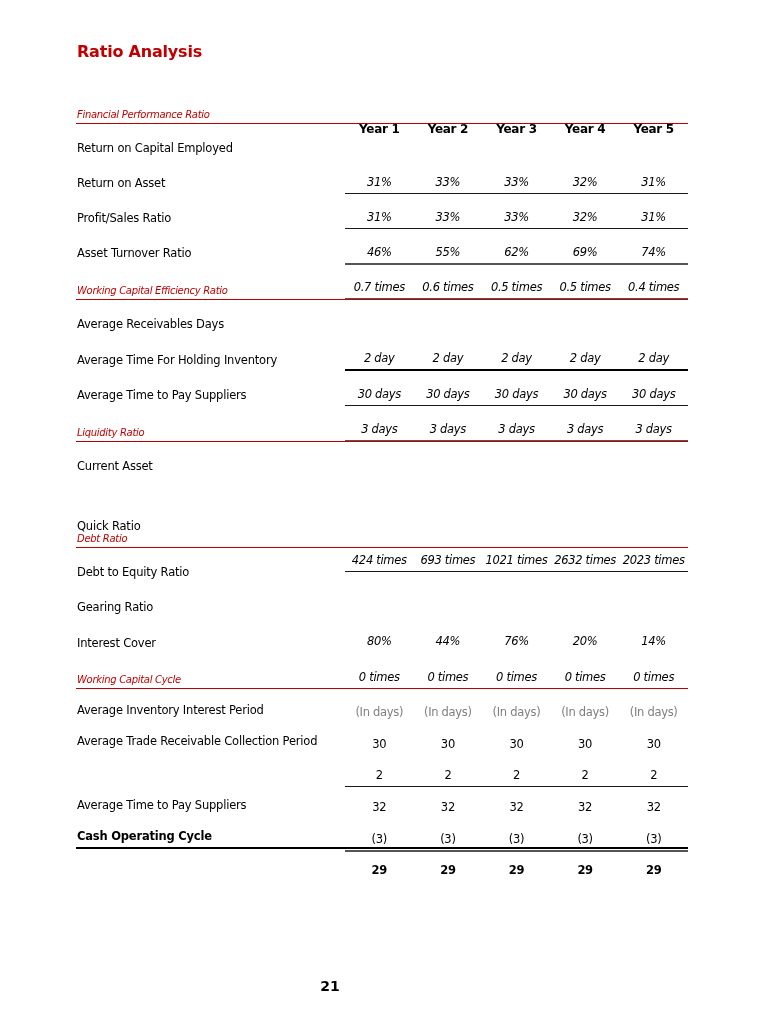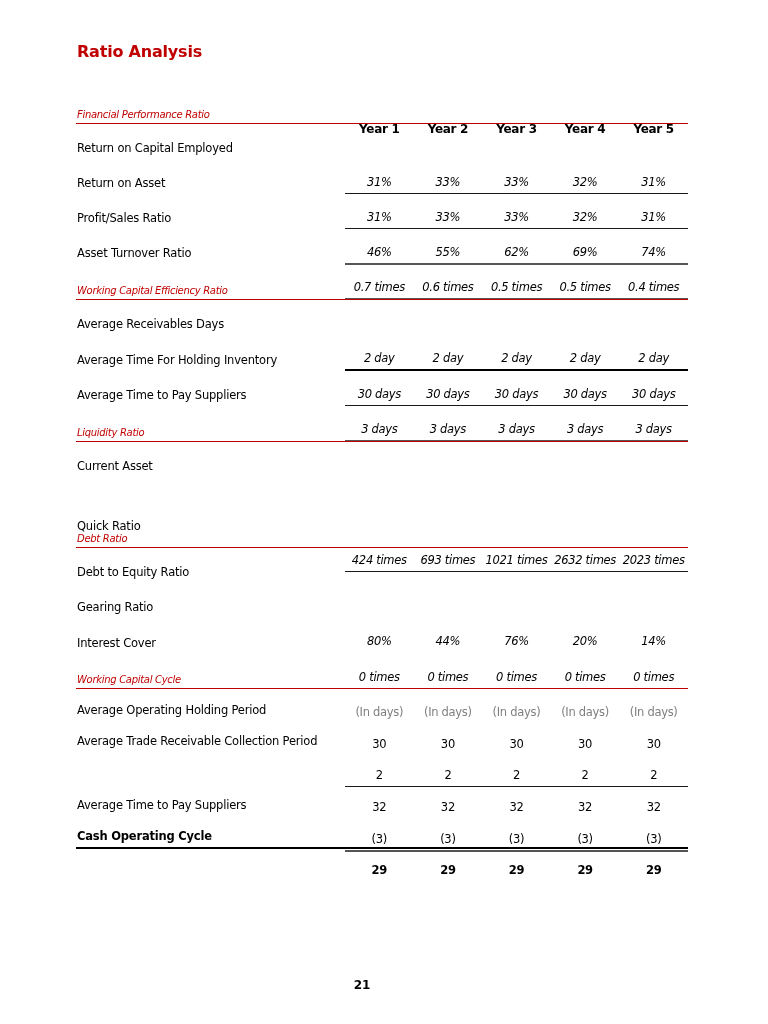--- a/index.html
+++ b/index.html
@@ -16,21 +16,21 @@
   .ul-thick .cells { border-bottom: 2px solid #000; }
   .ul-grey .cells { border-bottom: 2px solid #555; }
   .section { position: absolute; left: 76px; width: 612px; height: 20px; border-bottom: 1px solid #c00000; }
   .section .sec-label { position: absolute; left: 1px; bottom: 3px; font-size: 10px; font-weight: normal;
                         font-style: italic; color: #c00000; letter-spacing: -0.3px; }
   .section .cells .cell { color: #7f7f7f; line-height: 20px; }
   .section .cells { height: 20px; }
   .header-row .cell { font-weight: bold; font-size: 12px; }
   .bold .cell, .bold .label { font-weight: bold; }
   .final { border-bottom: 2px solid #000; }
-  .page-num { position: absolute; left: 0; width: 660px; top: 978px; text-align: center; font-size: 12px; font-weight: bold; padding-left: 32px; }
+  .page-num { position: absolute; left: 0; width: 660px; top: 978px; text-align: center; font-size: 14px; font-weight: bold; }
 </style>
 </head>
 <body>
 
 <div class="title">Ratio Analysis</div>
 
 <div class="row header-row" style="top:84px;">
   <div class="cells">
     <div class="cell">Year 1</div>
     <div class="cell">Year 2</div>
@@ -171,21 +171,21 @@
   <div class="cells">
     <div class="cell">(In days)</div>
     <div class="cell">(In days)</div>
     <div class="cell">(In days)</div>
     <div class="cell">(In days)</div>
     <div class="cell">(In days)</div>
   </div>
 </div>
 
 <div class="row" style="top:699px;">
-  <span class="label">Average Operating Holding Period</span>
+  <span class="label">Average Inventory Interest Period</span>
   <div class="cells">
     <div class="cell">30</div>
     <div class="cell">30</div>
     <div class="cell">30</div>
     <div class="cell">30</div>
     <div class="cell">30</div>
   </div>
 </div>
 <div class="row ul" style="top:730px;">
   <span class="label">Average Trade Receivable Collection Period</span>

